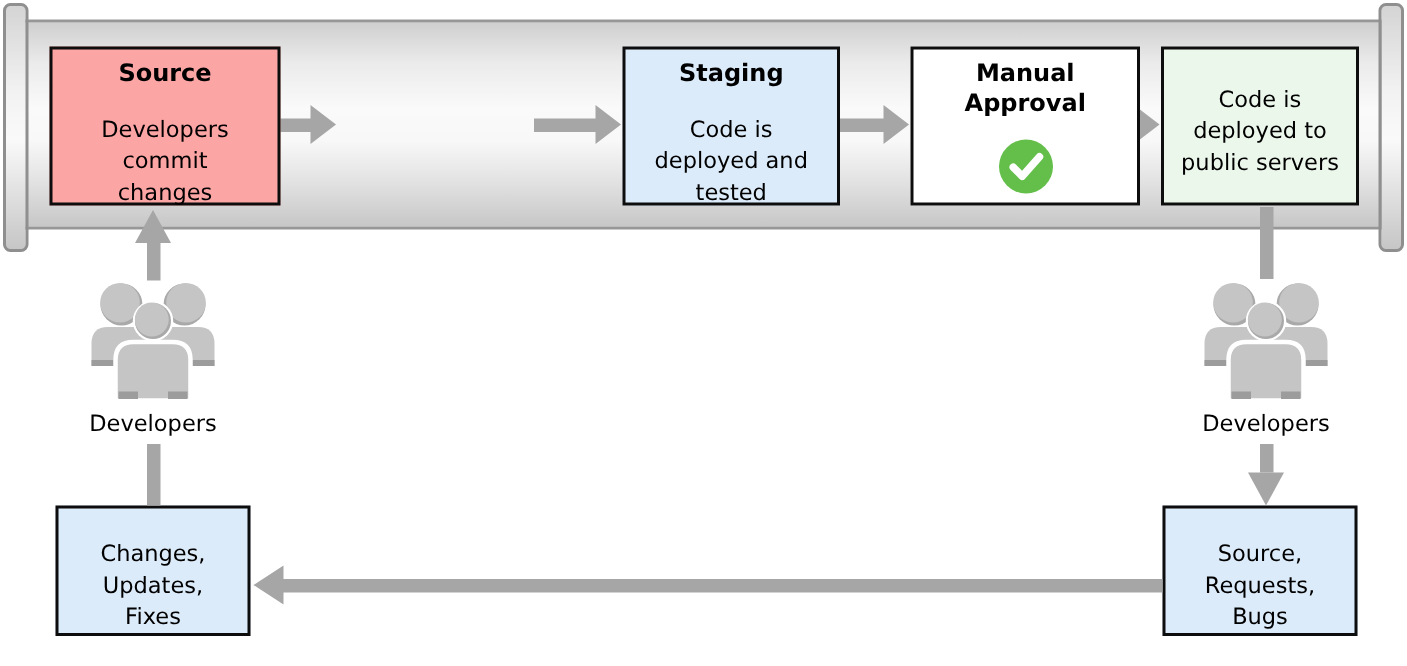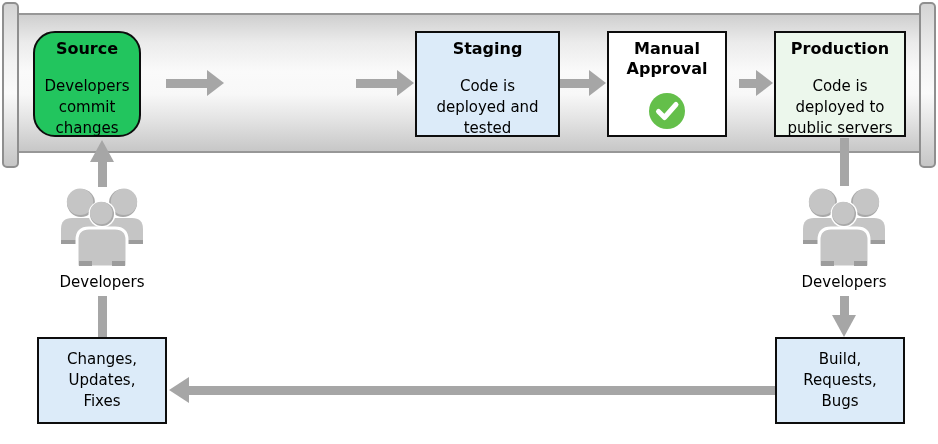--- a/index.html
+++ b/index.html
@@ -42,59 +42,58 @@
   .head-down{position:absolute;width:0;height:0;z-index:5;
     border-left:12px solid transparent;border-right:12px solid transparent;border-top:22px solid #a6a6a6;}
   .head-left{position:absolute;width:0;height:0;z-index:5;
     border-top:13px solid transparent;border-bottom:13px solid transparent;border-right:20px solid #a6a6a6;}
   
   .people{position:absolute;width:96px;height:88px;z-index:6;}
   .actor-label{position:absolute;width:120px;text-align:center;font-size:15px;line-height:19px;z-index:6;}
   
   .fb-box{
     position:absolute;top:337px;width:130px;height:87px;border:2px solid #0d0d0d;box-sizing:border-box;
-    display:flex;align-items:center;justify-content:center;text-align:center;
+    display:flex;align-items:flex-end;justify-content:center;text-align:center;
     font-size:15px;line-height:21px;white-space:pre-line;z-index:3;
   }
 </style>
 </head>
 <body>
 
 <div class="canvas">
 
   <div class="pipe-body"></div>
   <div class="pipe-cap left"></div>
   <div class="pipe-cap right"></div>
 
-  <div class="stage" style="left: 33px; width: 108px; background-color: #22c55e; border-radius: 22px;">
+  <div class="stage" style="left: 33px; width: 154px; background-color: #fca5a5;">
     <div class="stage-title">Source</div>
     <div class="stage-body">Developers
 commit
 changes</div>
   </div>
 
 
   <div class="stage" style="left: 415px; width: 145px; background-color: rgb(220, 235, 249);">
     <div class="stage-title">Staging</div>
     <div class="stage-body">Code is
 deployed and
 tested</div>
   </div>
 
-  <div class="stage" style="left: 607px; width: 120px; background-color: rgb(255, 255, 255);">
+  <div class="stage" style="left: 607px; width: 153px; background-color: rgb(255, 255, 255);">
     <div class="stage-title">Manual
 Approval</div>
     <svg class="approval-icon" width="38" height="38" viewBox="0 0 38 38">
       <circle cx="19" cy="19" r="18" fill="#64bf4a" style="fill: rgb(100, 191, 74);"></circle>
       <path d="M10.5,19.5 L16.5,25.5 L28,12.5" fill="none" stroke="#ffffff" stroke-width="5" stroke-linecap="round" stroke-linejoin="round"></path>
     </svg>
   </div>
 
   <div class="stage" style="left: 774px; width: 132px; background-color: rgb(236, 247, 236);">
-    <div class="stage-title">Production</div>
     <div class="stage-body">Code is
 deployed to
 public servers</div>
   </div>
 
   <div class="h-arrow" style="left:166px;width:58px;">
     <div class="shaft"></div>
     <div class="head"></div>
   </div>
   <div class="h-arrow" style="left:356px;width:58px;">
@@ -155,21 +154,21 @@
 
   <div class="v-shaft" style="left:840px;top:296px;height:19px;"></div>
   <div class="head-down" style="left:832px;top:315px;"></div>
 
   <div class="fb-box" style="left: 37px; background-color: rgb(220, 235, 249);">
     <div>Changes,
 Updates,
 Fixes</div>
   </div>
   <div class="fb-box" style="left: 775px; background-color: rgb(220, 235, 249);">
-    <div>Build,
+    <div>Source,
 Requests,
 Bugs</div>
   </div>
 
   <div class="head-left" style="left:169px;top:377px;"></div>
   <div class="v-shaft" style="left:188px;top:386px;width:587px;height:9px;"></div>
 
 </div>
 
 </body></html>

